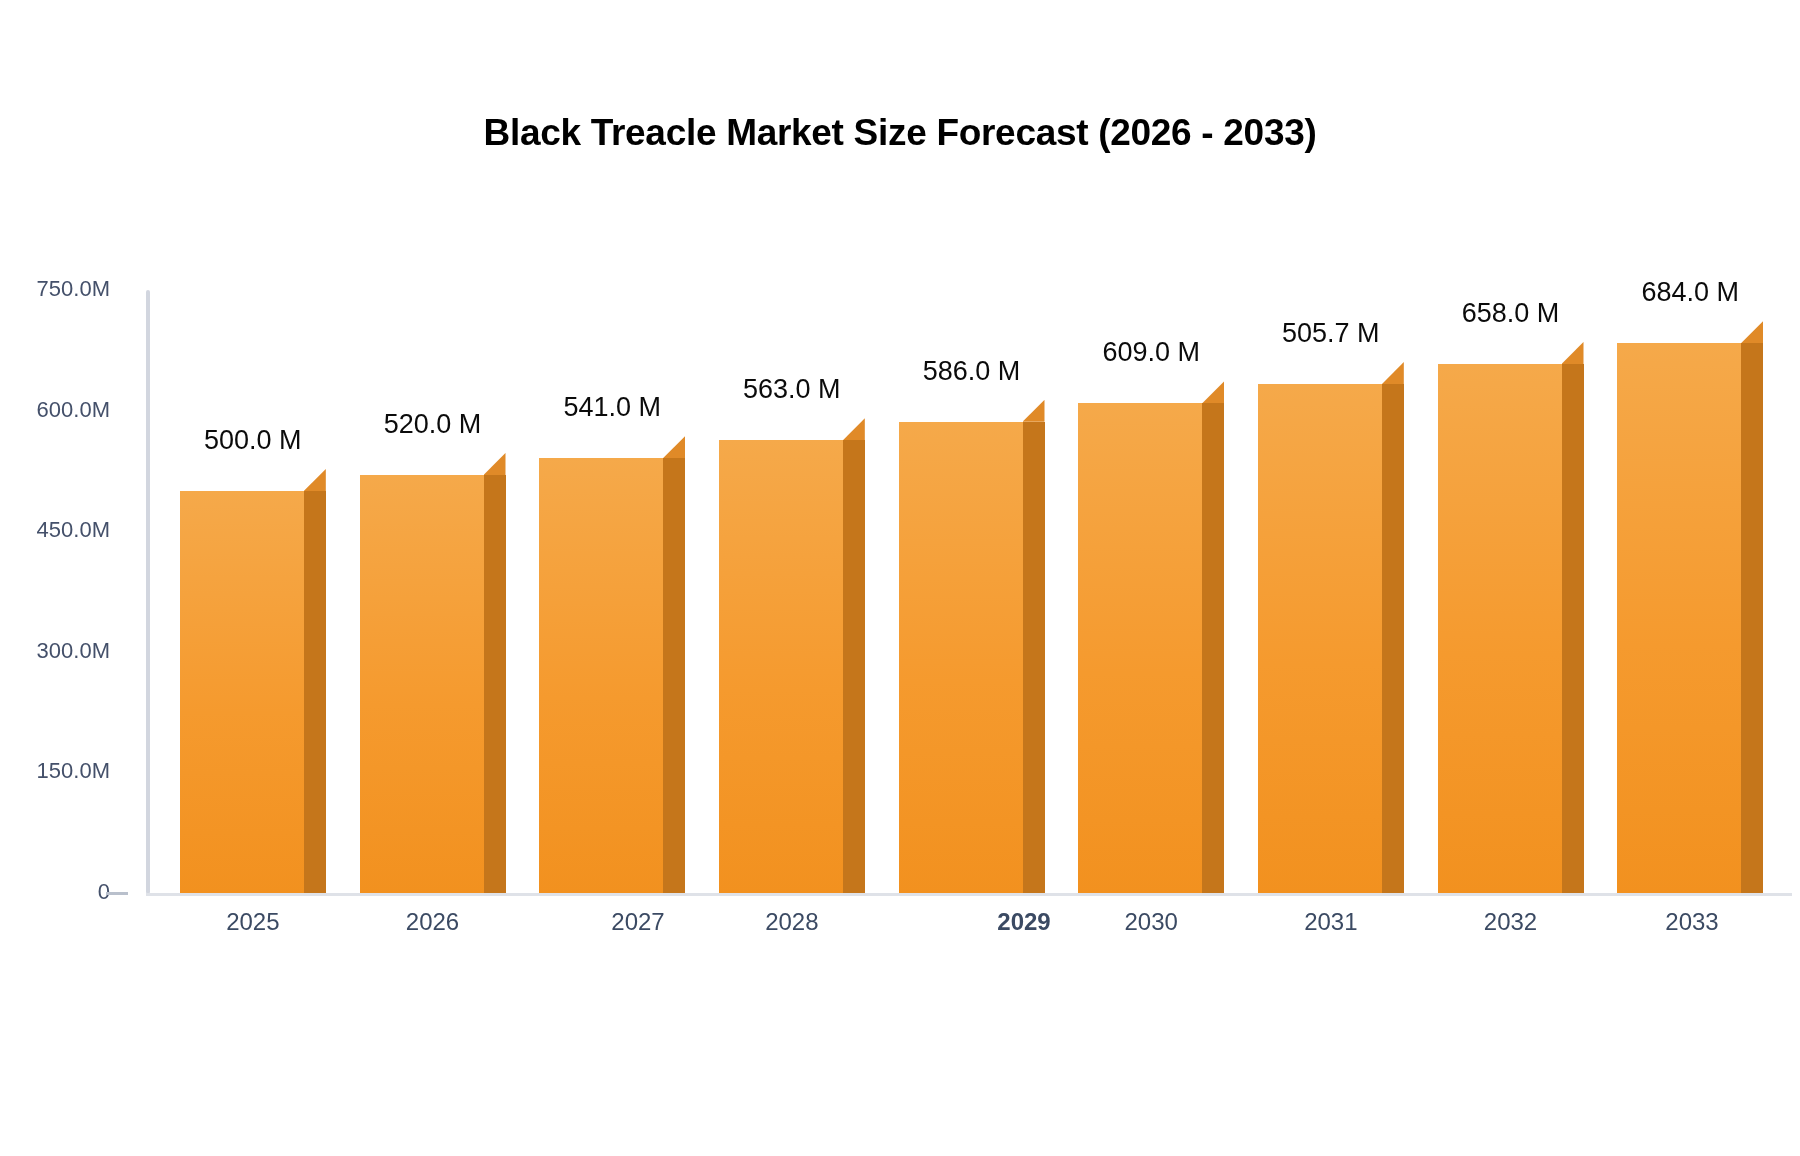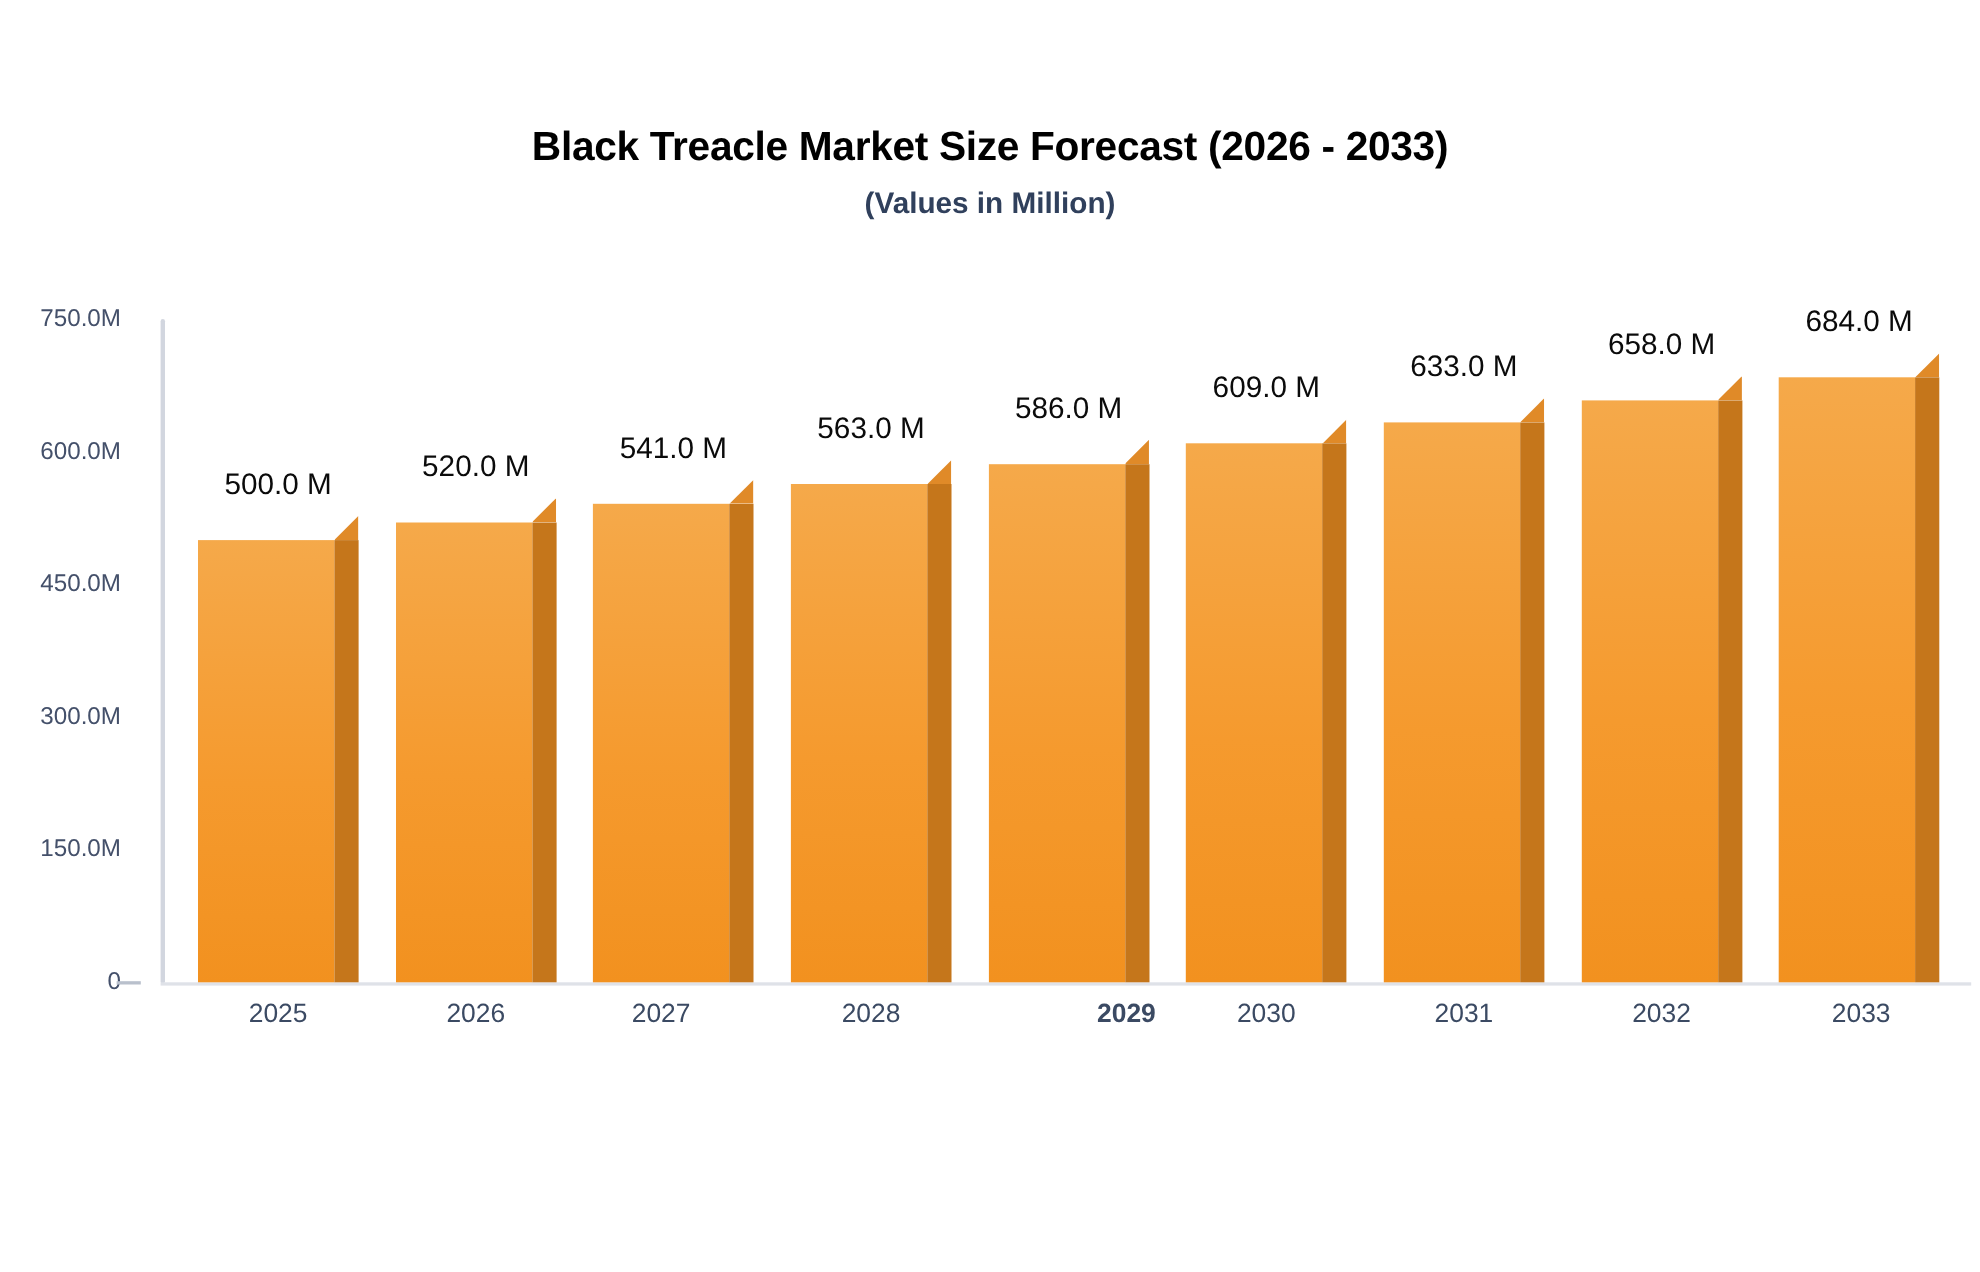--- a/index.html
+++ b/index.html
@@ -171,21 +171,20 @@
     line-height: 0.95;
     letter-spacing: -1px;
   }
 </style>
 </head>
 <body>
 
 <div id="page">
 
   <div class="chart-title">Black Treacle Market Size Forecast (2026 - 2033)</div>
-  <div class="chart-subtitle">(Values in Million)</div>
 
 
   <div id="plot">
     <div class="y-axis-line"></div>
     <div class="x-axis-line"></div>
   <div class="ytick" style="top: 276px;">750.0M</div>
       <div class="ytick" style="top: 396.6px;">600.0M</div>
       <div class="ytick" style="top: 517.2px;">450.0M</div>
       <div class="ytick" style="top: 637.8px;">300.0M</div>
       <div class="ytick" style="top: 758.4px;">150.0M</div>
@@ -204,21 +203,21 @@
         <div class="bar-top" style="left: 124px; top: 22px; transform: translateY(-22px);"></div>
       </div>
       <div class="bar-label" style="left: 312.5px; top: 408.92px;">520.0 M</div>
       <div class="xtick" style="left: 352.5px; width: 160px;">2026</div>
       <div class="bar-group" style="left: 539.167px; top: 436.036px; width: 146px; height: 456.964px;">
         <div class="bar-front" style="width: 124px; height: 434.964px;"></div>
         <div class="bar-side" style="left: 124px; height: 434.964px;"></div>
         <div class="bar-top" style="left: 124px; top: 22px; transform: translateY(-22px);"></div>
       </div>
       <div class="bar-label" style="left: 492.167px; top: 392.036px;">541.0 M</div>
-      <div class="xtick" style="left: 521px; width: 160px;">2027</div>
+      <div class="xtick" style="left: 558px; width: 160px;">2027</div>
       <div class="bar-group" style="left: 718.833px; top: 418.348px; width: 146px; height: 474.652px;">
         <div class="bar-front" style="width: 124px; height: 452.652px;"></div>
         <div class="bar-side" style="left: 124px; height: 452.652px;"></div>
         <div class="bar-top" style="left: 124px; top: 22px; transform: translateY(-22px);"></div>
       </div>
       <div class="bar-label" style="left: 671.833px; top: 374.348px;">563.0 M</div>
       <div class="xtick" style="left: 711.833px; width: 160px;">2028</div>
       <div class="bar-group" style="left: 898.5px; top: 399.856px; width: 146px; height: 493.144px;">
         <div class="bar-front" style="width: 124px; height: 471.144px;"></div>
         <div class="bar-side" style="left: 124px; height: 471.144px;"></div>
@@ -231,21 +230,21 @@
         <div class="bar-side" style="left: 124px; height: 489.636px;"></div>
         <div class="bar-top" style="left: 124px; top: 22px; transform: translateY(-22px);"></div>
       </div>
       <div class="bar-label" style="left: 1031.17px; top: 337.364px;">609.0 M</div>
       <div class="xtick" style="left: 1071.17px; width: 160px;">2030</div>
       <div class="bar-group" style="left: 1257.83px; top: 362.068px; width: 146px; height: 530.932px;">
         <div class="bar-front" style="width: 124px; height: 508.932px;"></div>
         <div class="bar-side" style="left: 124px; height: 508.932px;"></div>
         <div class="bar-top" style="left: 124px; top: 22px; transform: translateY(-22px);"></div>
       </div>
-      <div class="bar-label" style="left: 1210.83px; top: 318.068px;">633.0 M</div>
+      <div class="bar-label" style="left: 1210.83px; top: 318.068px;">505.7 M</div>
       <div class="xtick" style="left: 1250.83px; width: 160px;">2031</div>
       <div class="bar-group" style="left: 1437.5px; top: 341.968px; width: 146px; height: 551.032px;">
         <div class="bar-front" style="width: 124px; height: 529.032px;"></div>
         <div class="bar-side" style="left: 124px; height: 529.032px;"></div>
         <div class="bar-top" style="left: 124px; top: 22px; transform: translateY(-22px);"></div>
       </div>
       <div class="bar-label" style="left: 1390.5px; top: 297.968px;">658.0 M</div>
       <div class="xtick" style="left: 1430.5px; width: 160px;">2032</div>
       <div class="bar-group" style="left: 1617.17px; top: 321.064px; width: 146px; height: 571.936px;">
         <div class="bar-front" style="width: 124px; height: 549.936px;"></div>

